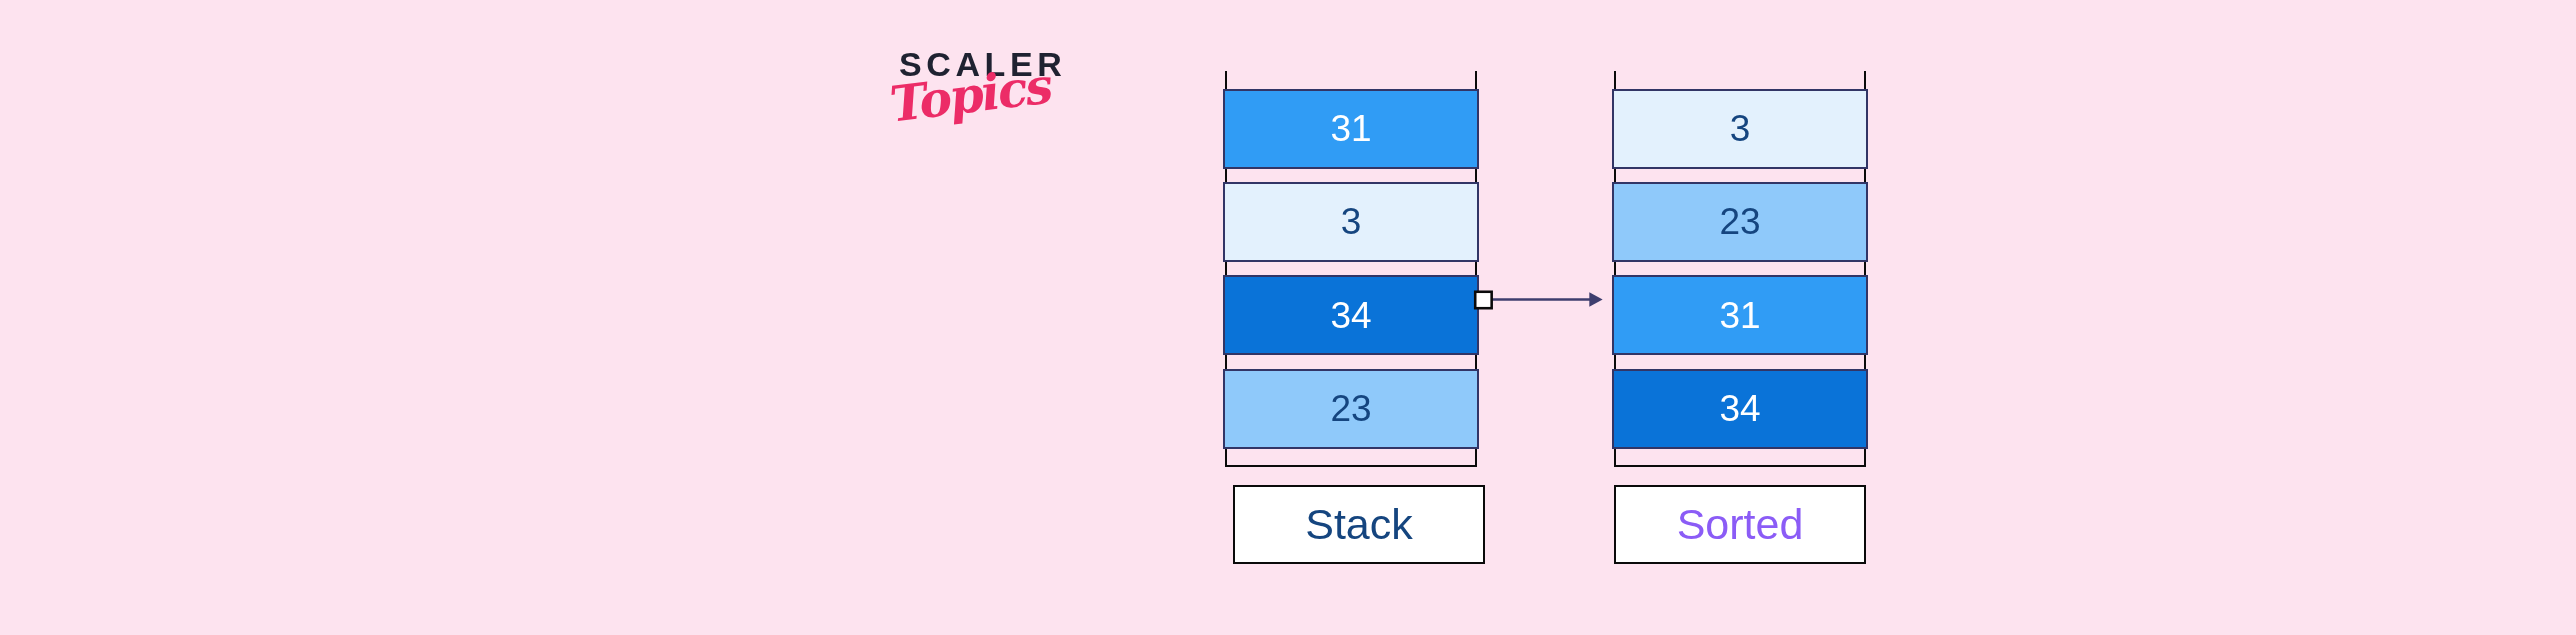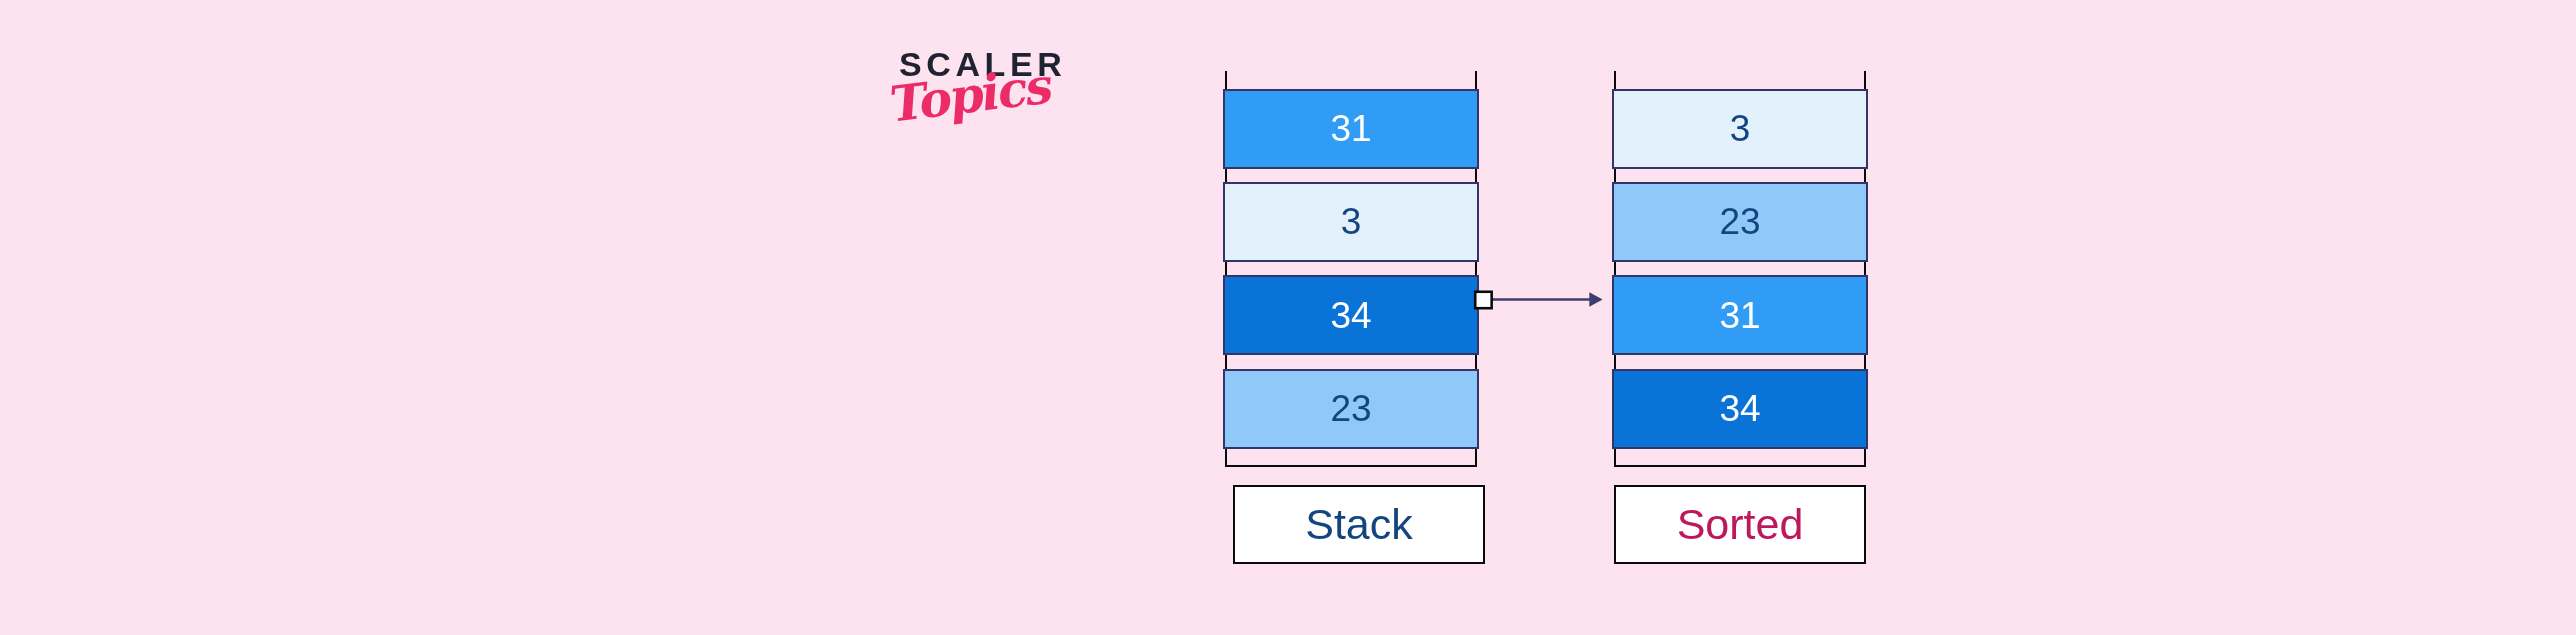--- a/index.html
+++ b/index.html
@@ -94,16 +94,16 @@
     <rect x="16" y="13" width="32" height="32" stroke-width="5" style="fill: rgb(255, 255, 255); stroke: rgb(10, 10, 10);"></rect>
   </svg>
 
   <div class="stack stack-right" style="border-color: rgb(10, 10, 10);">
     <div class="cell" style="background-color: rgb(227, 241, 253); color: rgb(21, 69, 127); border-color: rgb(50, 53, 102);">3</div>
     <div class="cell" style="background-color: rgb(143, 201, 250); color: rgb(21, 69, 127); border-color: rgb(50, 53, 102);">23</div>
     <div class="cell" style="background-color: rgb(48, 156, 245); color: rgb(255, 255, 255); border-color: rgb(50, 53, 102);">31</div>
     <div class="cell" style="background-color: rgb(10, 115, 216); color: rgb(255, 255, 255); border-color: rgb(50, 53, 102);">34</div>
   </div>
 
-  <div class="plate plate-right" style="background-color: rgb(255, 255, 255); color: #be185d; border-color: rgb(10, 10, 10);">Sorted</div>
+  <div class="plate plate-right" style="background-color: rgb(255, 255, 255); color: #8b5cf6; border-color: rgb(10, 10, 10);">Sorted</div>
 
 </div>
 
 
 </body></html>

